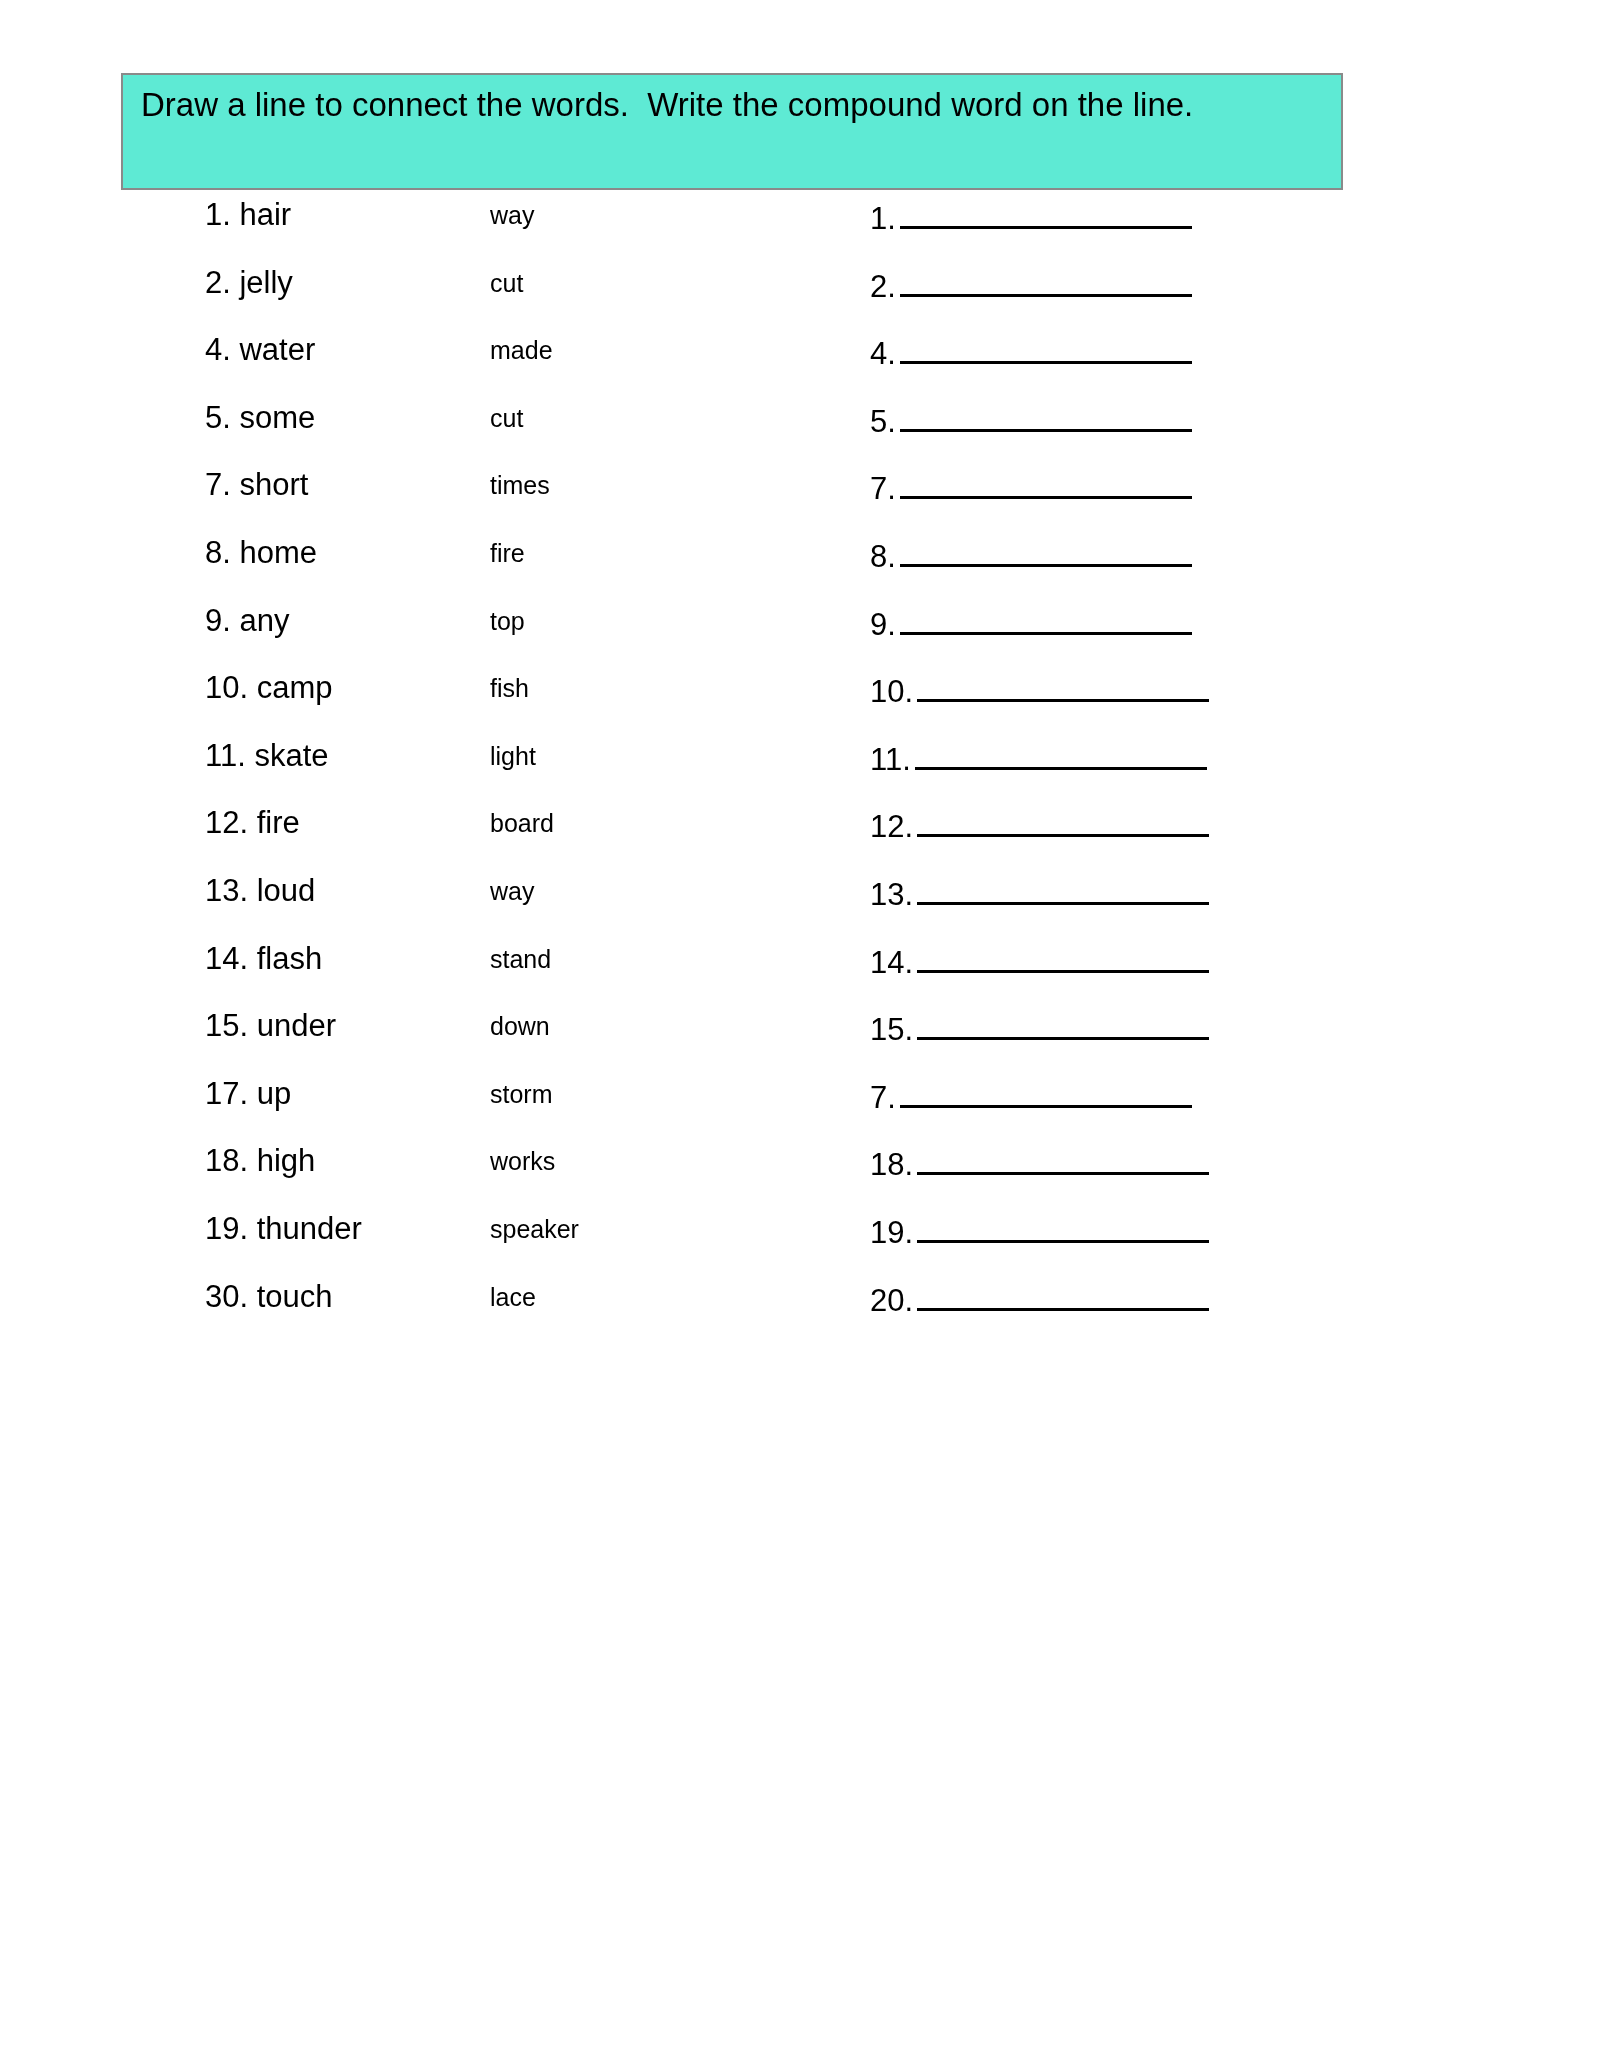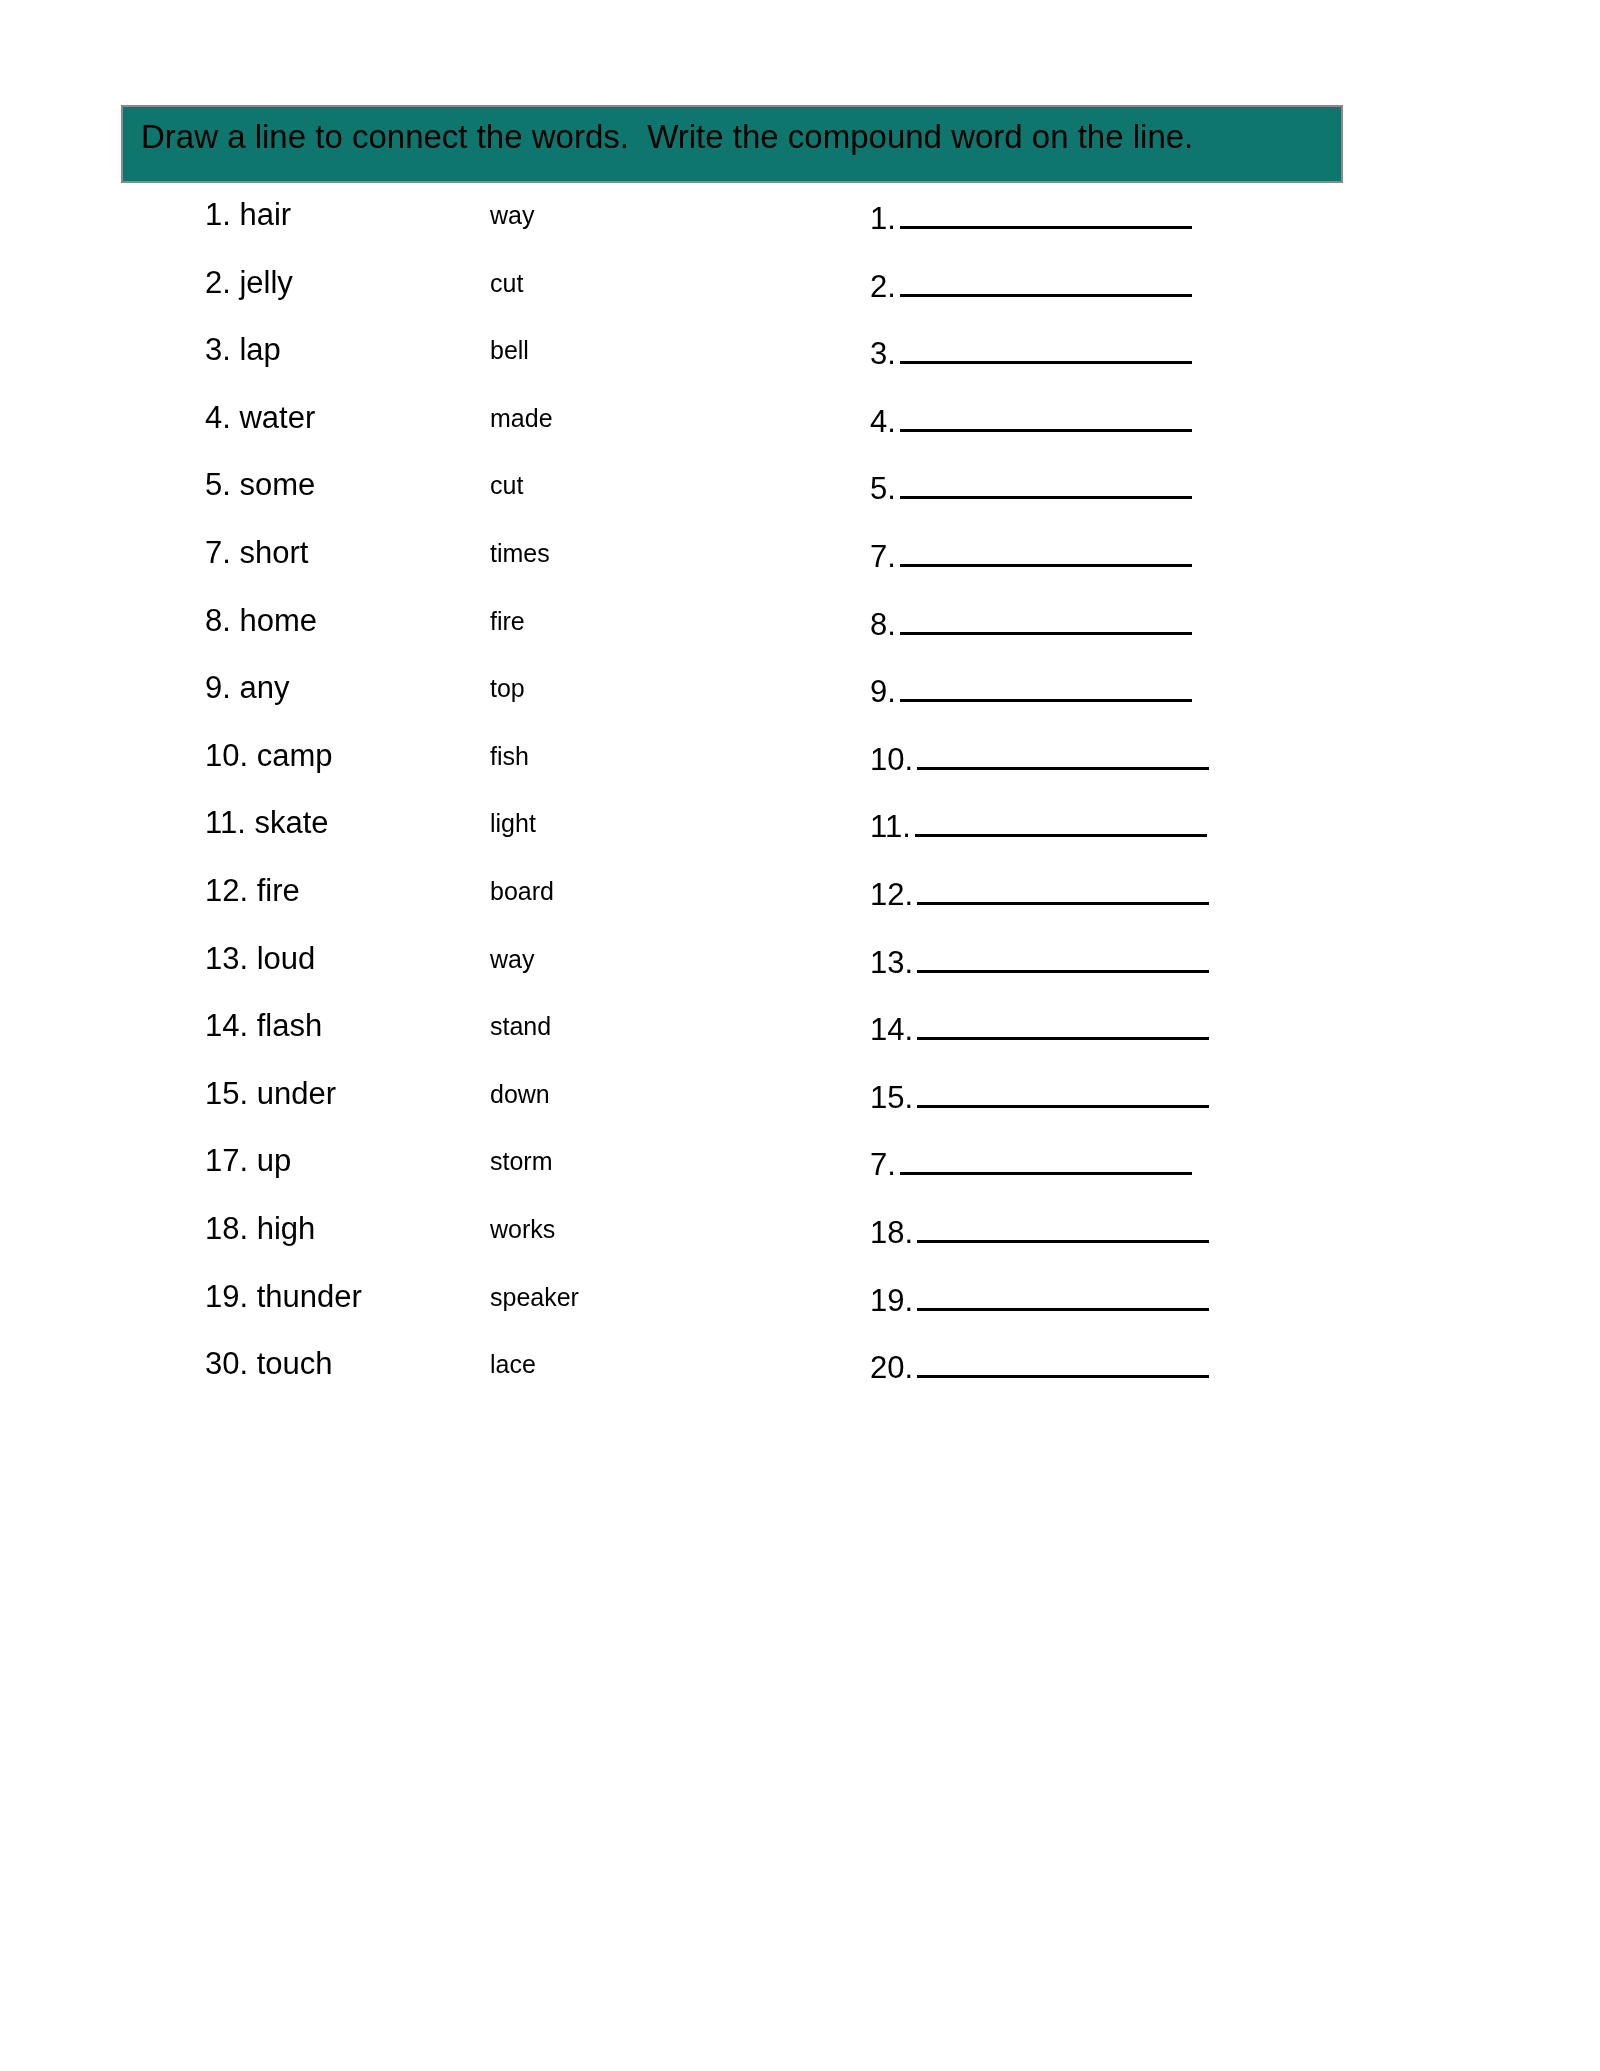--- a/index.html
+++ b/index.html
@@ -23,25 +23,24 @@
     width: 1600px;
     height: 2071px;
   }
 
   
   .instruction-box {
     position: absolute;
     left: 121px;
     top: 73px;
     width: 1222px;
-    height: 78px;
+    height: 117px;
     box-sizing: border-box;
     border: 2px solid #8a8a8a;
-    background: #0f766e;
-    margin-top: 32px;
+    background: #5eead4;
   }
   .instruction-text {
     position: absolute;
     left: 18px;
     top: 8px;
     font-size: 33px;
     line-height: 44px;
     white-space: pre;
     color: #000000;
     font-family: "Liberation Sans", sans-serif;
@@ -122,28 +121,20 @@
       </div>
       <div class="row">
         <div class="cell-left">2. jelly</div>
         <div class="cell-right">cut</div>
         <div class="answer single">
           <span class="answer-num">2.</span>
           <span class="answer-line"></span>
         </div>
       </div>
       <div class="row">
-        <div class="cell-left">3. lap</div>
-        <div class="cell-right">bell</div>
-        <div class="answer single">
-          <span class="answer-num">3.</span>
-          <span class="answer-line"></span>
-        </div>
-      </div>
-      <div class="row">
         <div class="cell-left">4. water</div>
         <div class="cell-right">made</div>
         <div class="answer single">
           <span class="answer-num">4.</span>
           <span class="answer-line"></span>
         </div>
       </div>
       <div class="row">
         <div class="cell-left">5. some</div>
         <div class="cell-right">cut</div>

